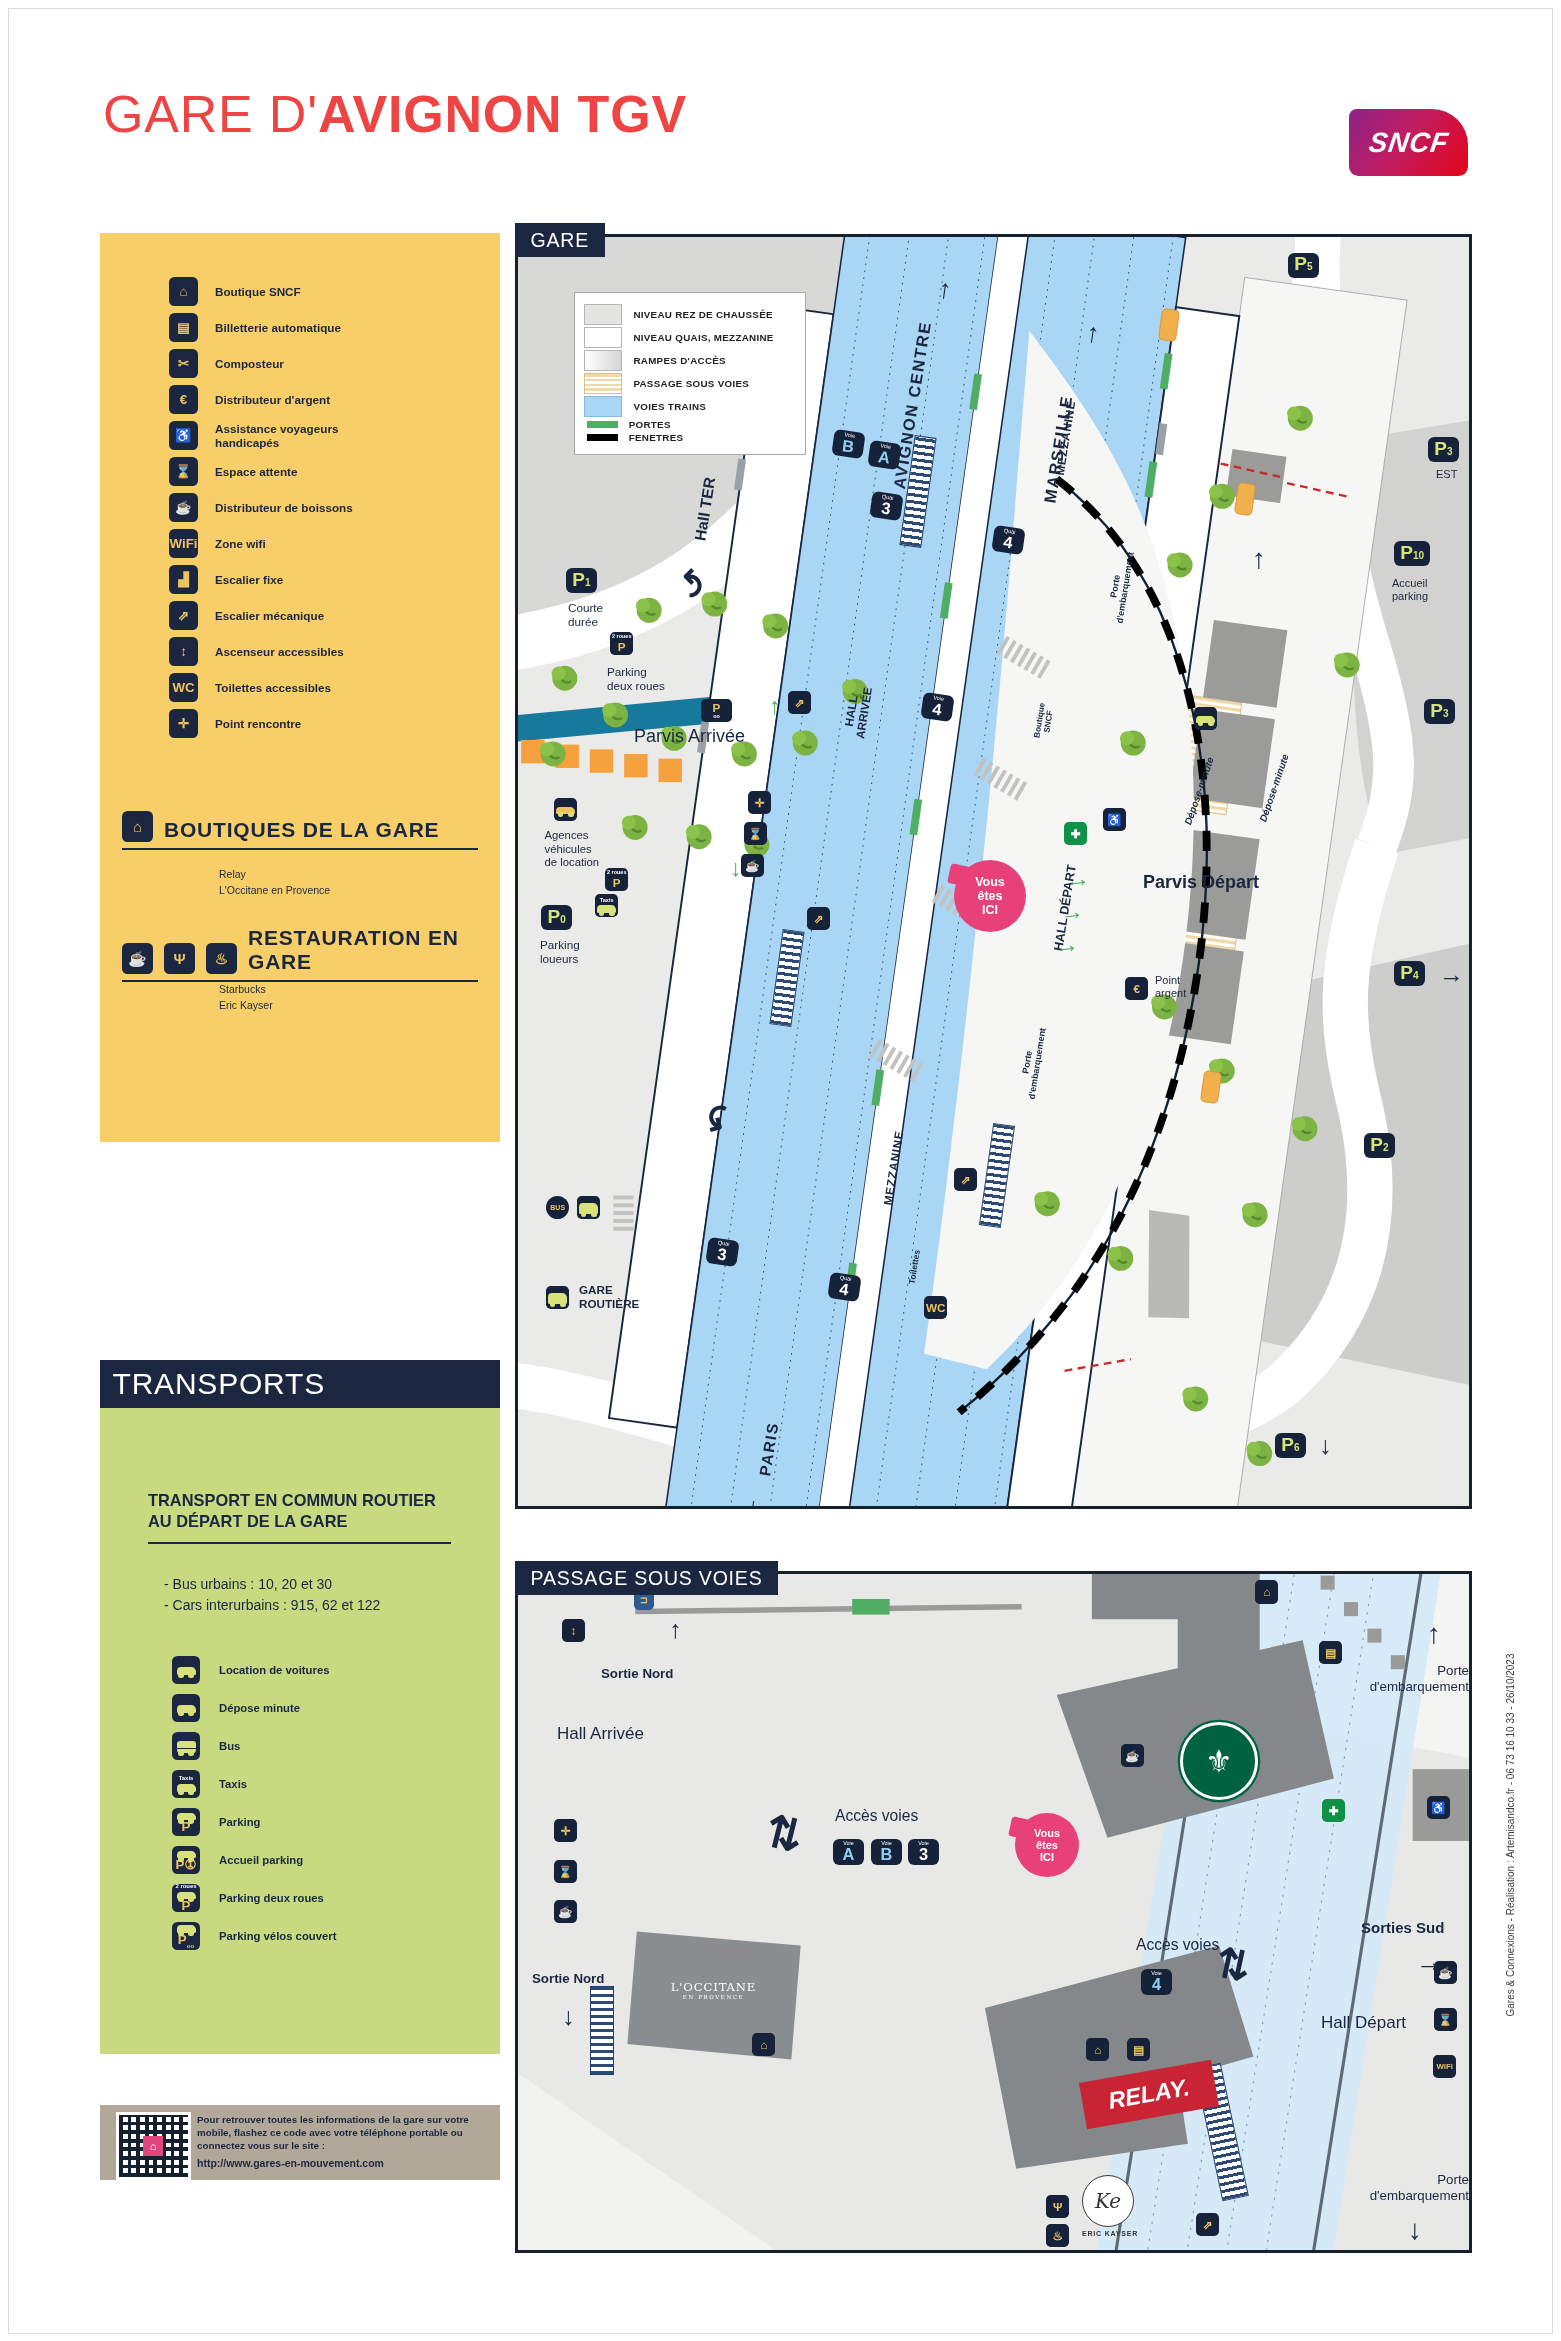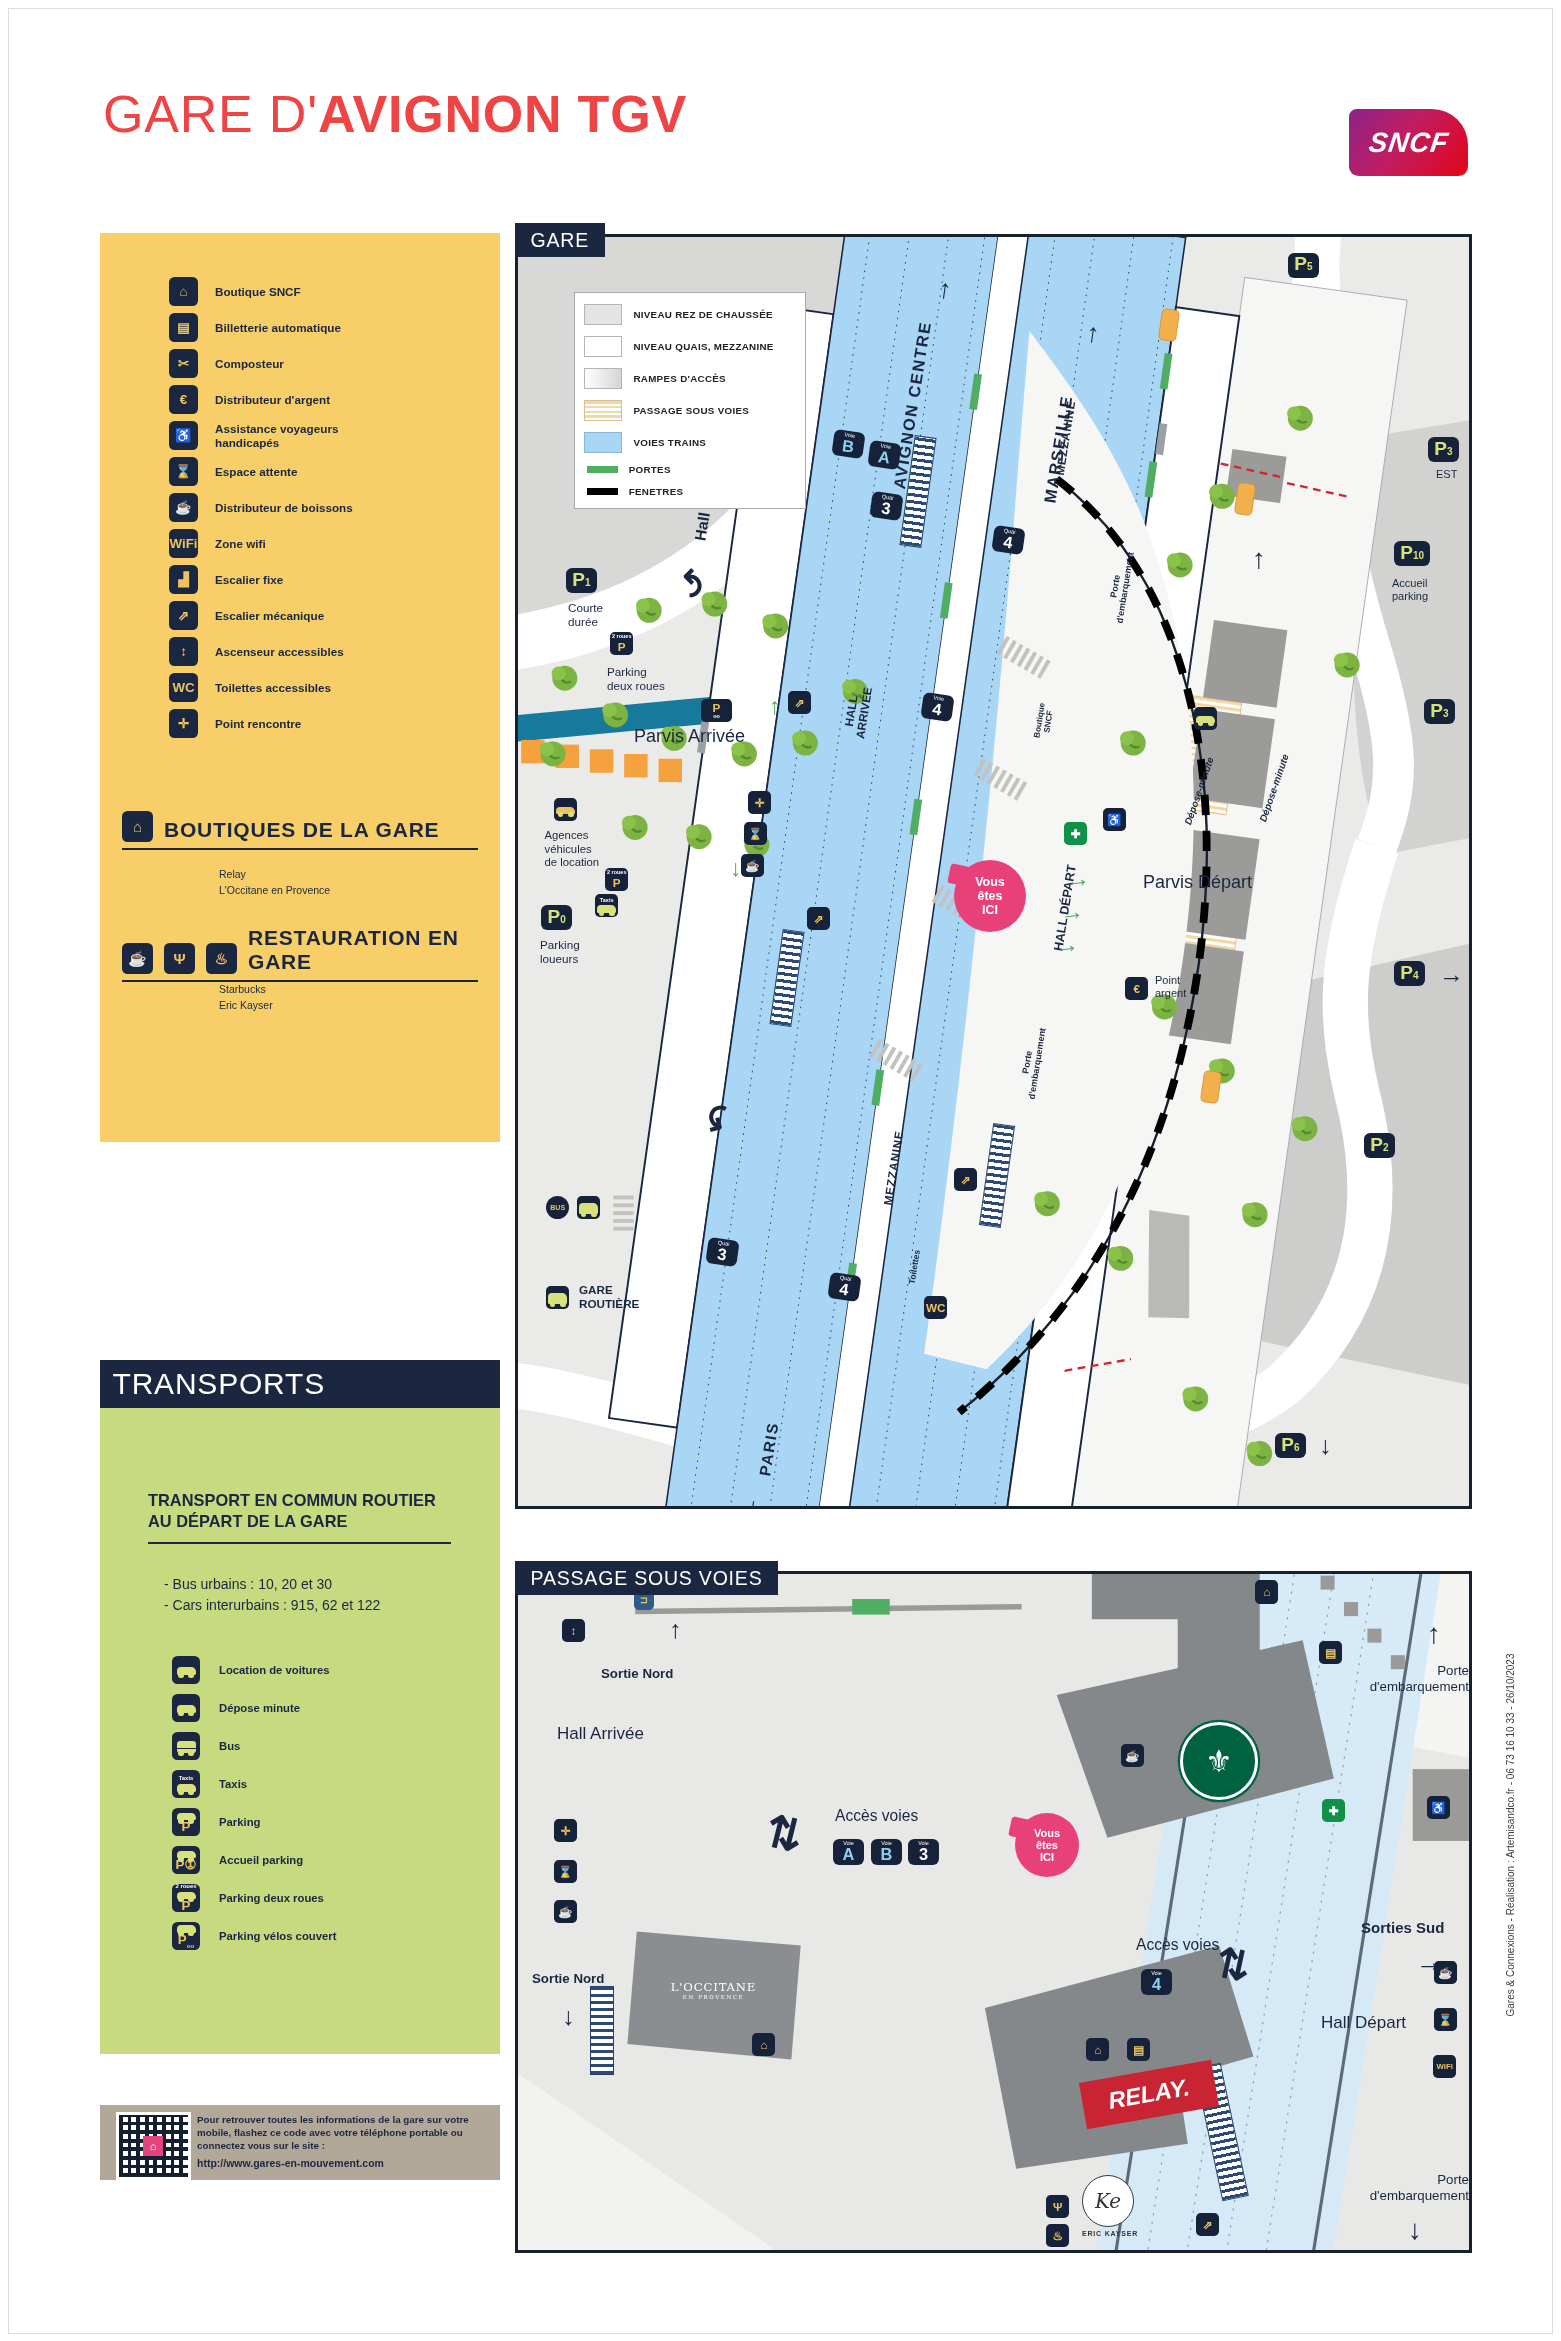--- a/index.html
+++ b/index.html
@@ -88,21 +88,21 @@
          display:flex;align-items:center;justify-content:center;z-index:4;}
   .sbux{position:absolute;border-radius:50%;background:#006241;border:3.1px solid #fff;box-shadow:0 0 0 2.3px #006241;
         display:flex;align-items:center;justify-content:center;color:#fff;z-index:4;}
   .occi{position:absolute;color:#fff;text-align:center;font-family:"DejaVu Serif",serif;z-index:4;}
   .kayser{position:absolute;z-index:4;text-align:center;}
   .kayser .circ{width:50px;height:50px;border:1.6px solid #3a3a3a;border-radius:50%;background:#fff;
         display:flex;align-items:center;justify-content:center;font-family:"DejaVu Serif",serif;font-style:italic;font-size:20px;color:#333;}
   .kayser .kl{margin-top:3.1px;font-size:7px;font-weight:700;letter-spacing:0.8px;color:#333;}
   
   .legend{position:absolute;left:56px;top:55px;width:211px;background:#fff;border:0.8px solid #a9a9a9;
-          padding:11px 9.4px;z-index:5;display:flex;flex-direction:column;gap:11px;}
+          padding:11px 9.4px;z-index:5;display:flex;flex-direction:column;gap:2px;}
   .leg-row{display:flex;align-items:center;gap:11px;}
   .leg-row .sw{width:36px;height:19px;flex:0 0 auto;border:0.8px solid #b5b5b5;}
   .leg-row span.tx{font-size:9.8px;font-weight:700;color:#222;letter-spacing:0.3px;}
   .sw.rez{background:#e4e4e3;}
   .sw.quais{background:#fff;}
   .sw.rampes{background:linear-gradient(90deg,#fff,#d5d5d5);}
   .sw.passage{background:repeating-linear-gradient(0deg,#fff 0 2.3px,#eed9ab 2.3px 4.7px);border-color:#d9c08c;}
   .sw.voies{background:#a9d6f4;border-color:#89b8d8;}
   .sw.portes{height:7.8px;background:#4fae63;border:none;margin:0 0 0 2.3px;width:31px;}
   .sw.fenetres{height:6.2px;background:#000;border:none;margin:0 0 0 2.3px;width:31px;}
@@ -537,21 +537,21 @@
 d'embarquement</div>
   <div class="vtx" style="left: 515px; top: 826px; font-size: 9px; font-weight: 600; white-space: pre-line;">Porte
 d'embarquement</div>
   <div class="vtx" style="left: 526px; top: 484px; font-size: 8.2px; font-weight: 700; white-space: pre-line;">Boutique
 SNCF</div>
   <div class="vtx" style="left: 397px; top: 1030px; font-size: 8.6px; font-weight: 600; white-space: pre-line;">Toilettes</div>
   <div class="vtx2" style="left:681px;top:554px;font-size:9.8px;font-weight:700;font-style:italic;">Dépose-minute</div>
   <div class="vtx2" style="left:756px;top:551px;font-size:9.8px;font-weight:700;font-style:italic;">Dépose-minute</div>
 
   <div class="lbl" style="left: 116px; top: 489px; font-size: 18px; white-space: pre-line;">Parvis Arrivée</div>
-  <div class="lbl" style="left: 625px; top: 635px; font-size: 18px; white-space: pre-line;">Parvis Départ</div>
+  <div class="lbl" style="left: 625px; top: 635px; font-size: 18px; white-space: pre-line; font-weight: bold;">Parvis Départ</div>
   <div class="pbadge" style="left:48px;top:331px;">P<sub>1</sub></div>
   <div class="lbl" style="left: 50px; top: 364px; font-size: 11.7px; white-space: pre-line;">Courte
 durée</div>
   <div class="mico" style="left:92px;top:395px;"><span class="s">2 roues</span>P</div>
   <div class="lbl" style="left: 89px; top: 428px; font-size: 11.7px; white-space: pre-line;">Parking
 deux roues</div>
   <div class="mico" style="left:183px;top:462px;width:31px;">P<span class="s">oo</span></div>
   <div class="mico" style="left:36px;top:561px;">
       <i class="veh" style="background:#edc35f;"></i>
     </div>

